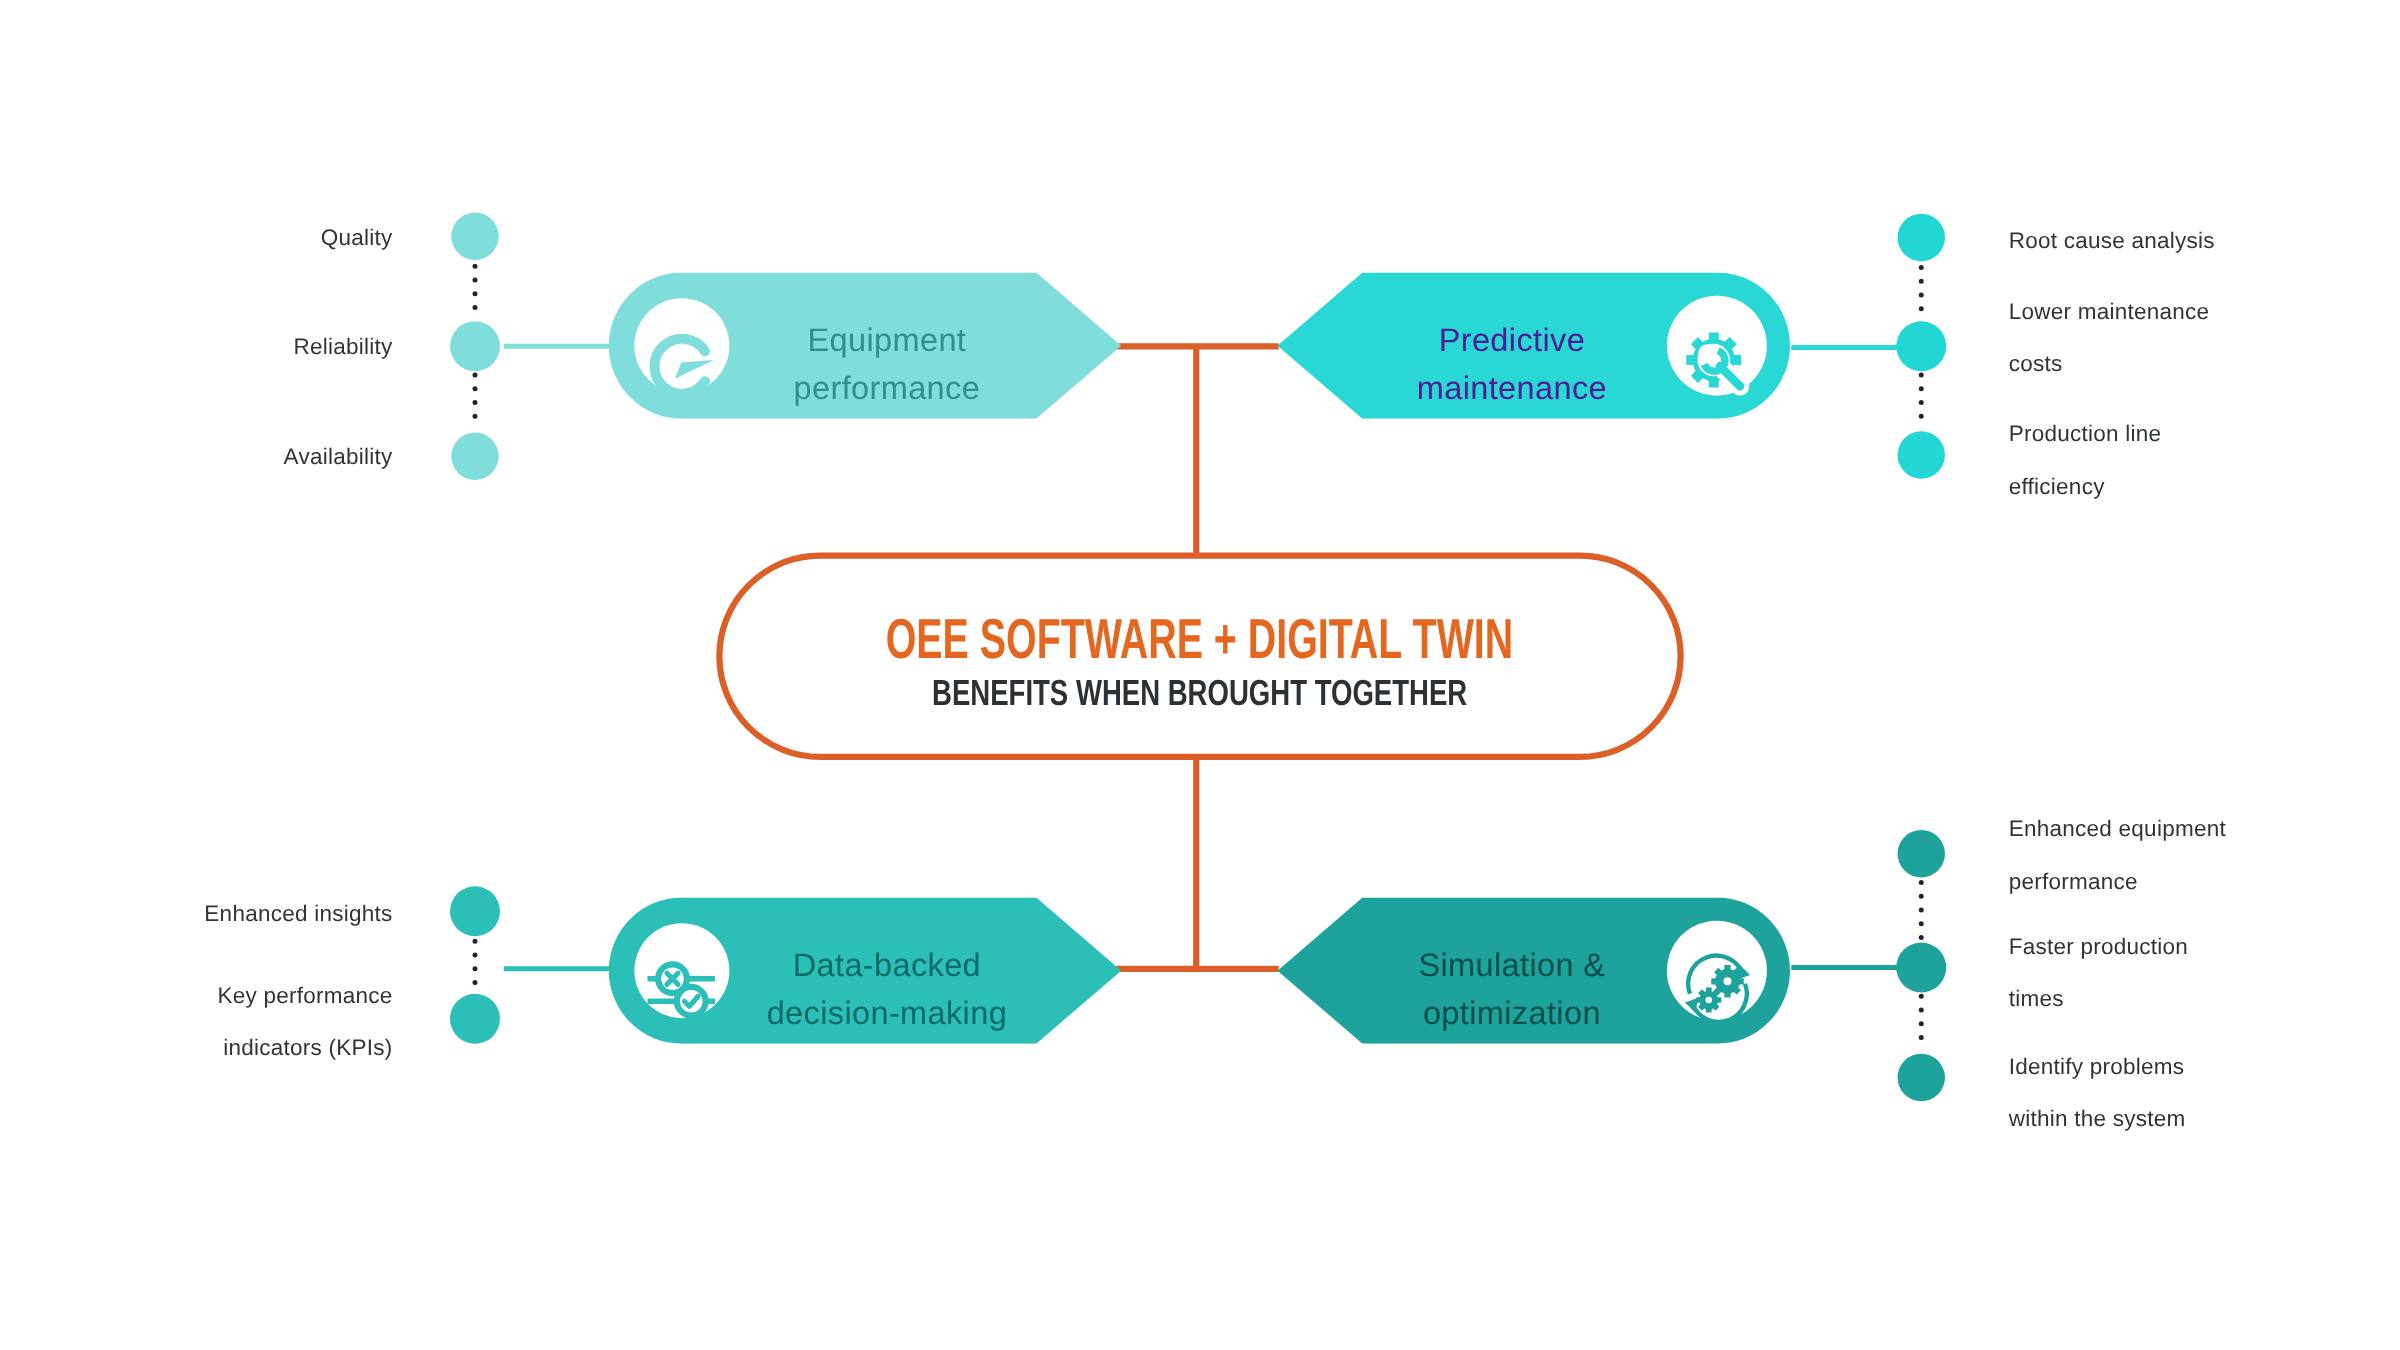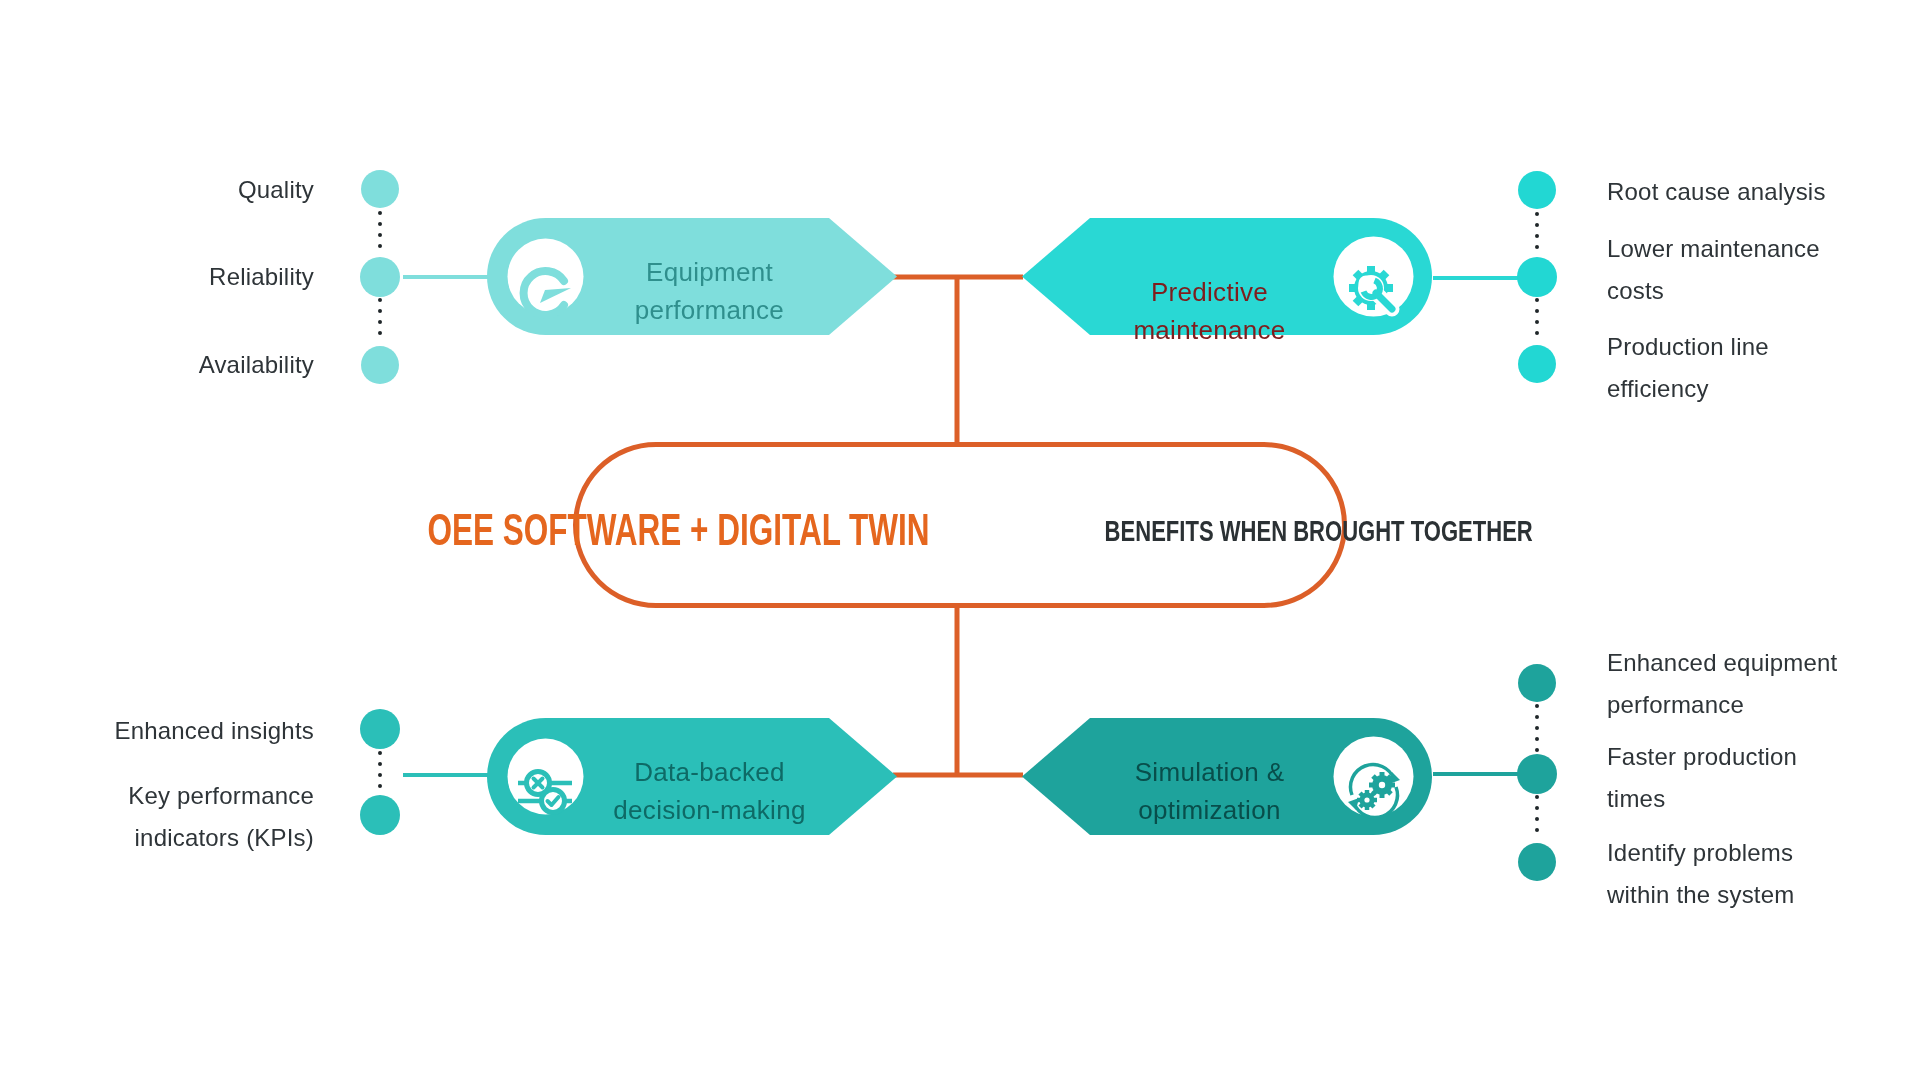--- a/index.html
+++ b/index.html
@@ -6,21 +6,21 @@
   .canvas{
     position:relative;width:1920px;height:1080px;background:#ffffff;overflow:hidden;
     font-family:"Liberation Sans", sans-serif;color:#2e3438;
   }
   .overlay{position:absolute;left:0;top:0;width:1920px;height:1080px;}
 
   
   .center-box{
     position:absolute;left:573px;top:442px;width:774px;height:166px;
     border:5px solid #dc5f28;border-radius:88px;background:#ffffff;
-    box-sizing:border-box;display:flex;flex-direction:row;align-items:center;justify-content:center;
+    box-sizing:border-box;display:flex;flex-direction:column;align-items:center;justify-content:center;
     padding-top:10px;
   }
   .center-title{
     font-weight:bold;font-size:45px;color:#e5661e;letter-spacing:0px;white-space:nowrap;
     display:inline-block;transform:scaleX(0.70);transform-origin:center;line-height:48px;
   }
   .center-subtitle{
     font-weight:bold;font-size:29px;color:#2b3134;white-space:nowrap;
     display:inline-block;transform:scaleX(0.76);transform-origin:center;line-height:36px;margin-top:2px;
   }
@@ -32,31 +32,31 @@
   .node-bl{left:487px;top:718px;}
   .node-br{left:1022px;top:718px;}
   .node svg.shape{position:absolute;left:0;top:0;}
   .node-label{
     position:absolute;top:50%;transform:translateY(-50%);
     text-align:center;white-space:pre-line;font-size:26px;line-height:38px;letter-spacing:0.3px;
   }
   .node-label.lab-left{left:100px;width:245px;}
   .node-label.lab-right{left:40px;width:295px;}
   .node-tl .node-label{color:#2f8f8d;}
-  .node-tr .node-label{color:#7f1d1d;margin-top:20px;}
+  .node-tr .node-label{color:#4c1d95;}
   .node-bl .node-label{color:#0e6a66;}
   .node-br .node-label{color:#084e4b;}
   .node .icon{position:absolute;top:50%;transform:translate(-50%,-50%);}
   .node .icon.icon-left{left:58px;}
   .node .icon.icon-right{left:352px;}
 
   
   .side-label{
     position:absolute;transform:translateY(-50%);
-    font-size:24px;line-height:42px;letter-spacing:0.2px;color:#2e3438;white-space:pre-line;
+    font-size:18px;line-height:42px;letter-spacing:0.2px;color:#2e3438;white-space:pre-line;
   }
   .side-label.align-r{right:1606px;text-align:right;}
   .side-label.align-l{left:1607px;text-align:left;}
 </style>
 </head>
 <body>
 
 <div class="canvas">
 
   <svg class="overlay" viewBox="0 0 1920 1080">

